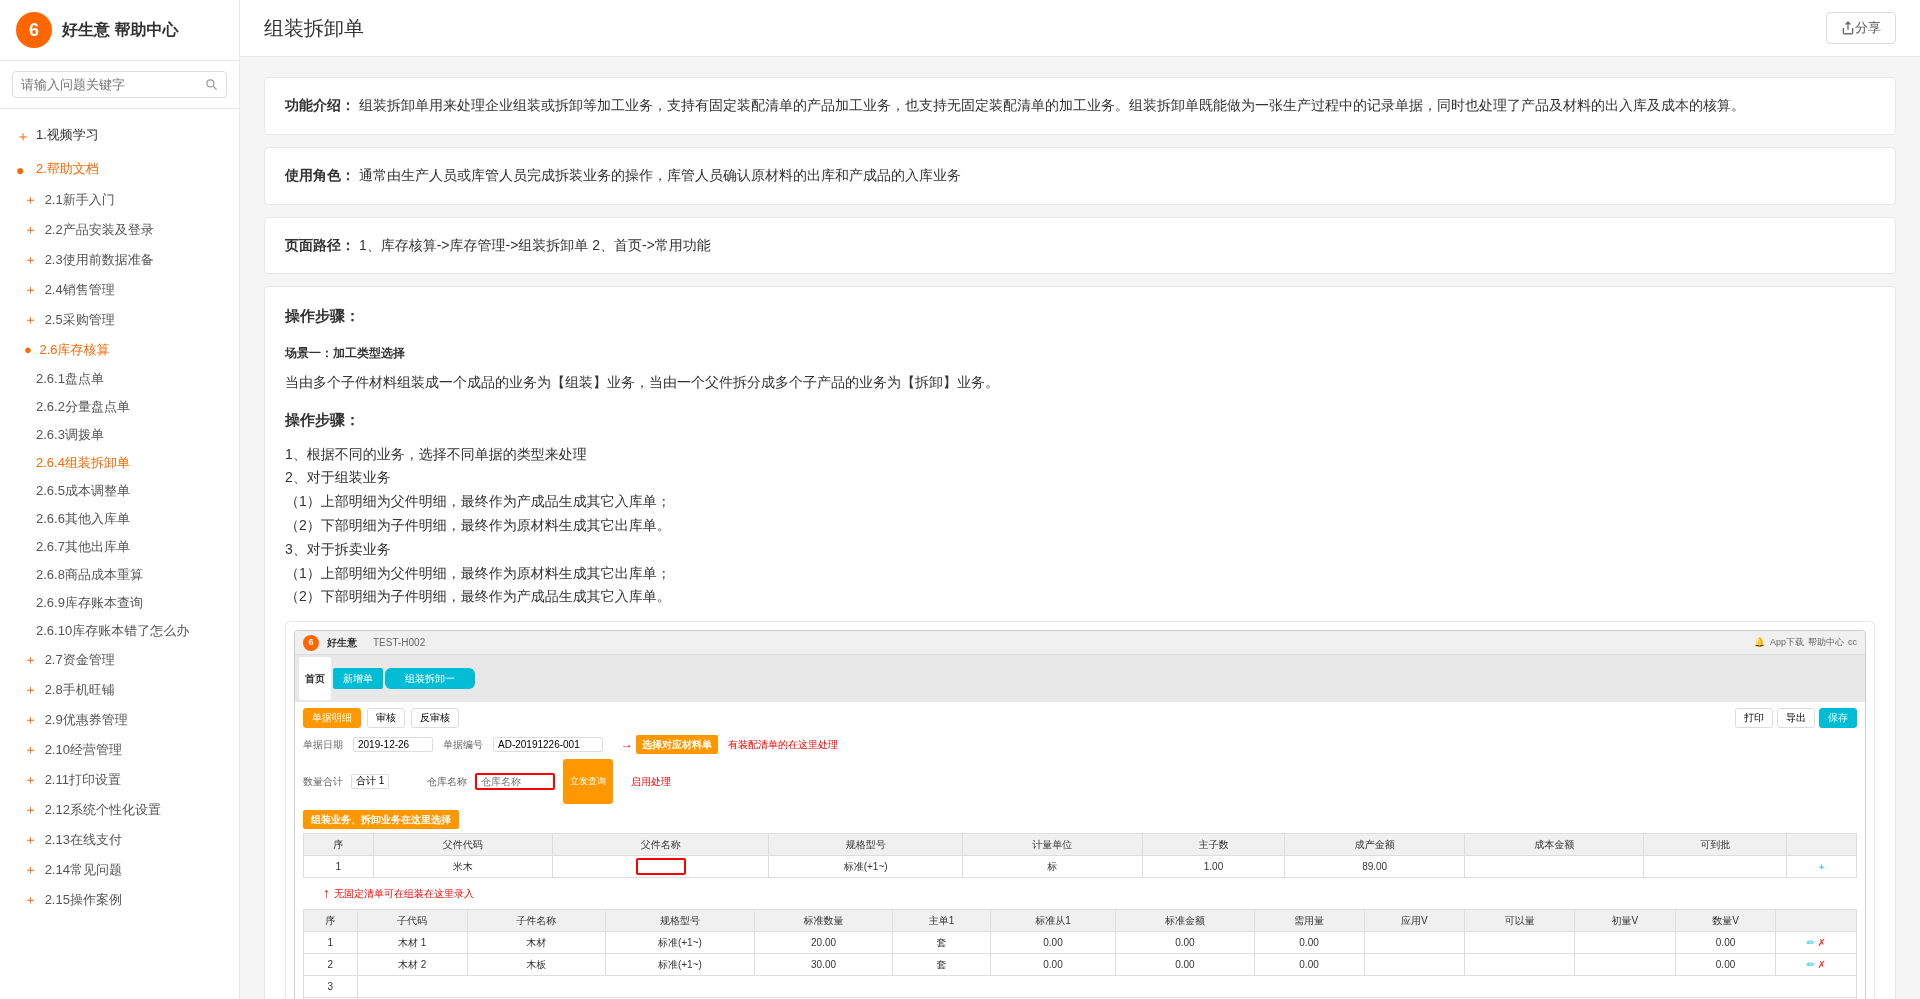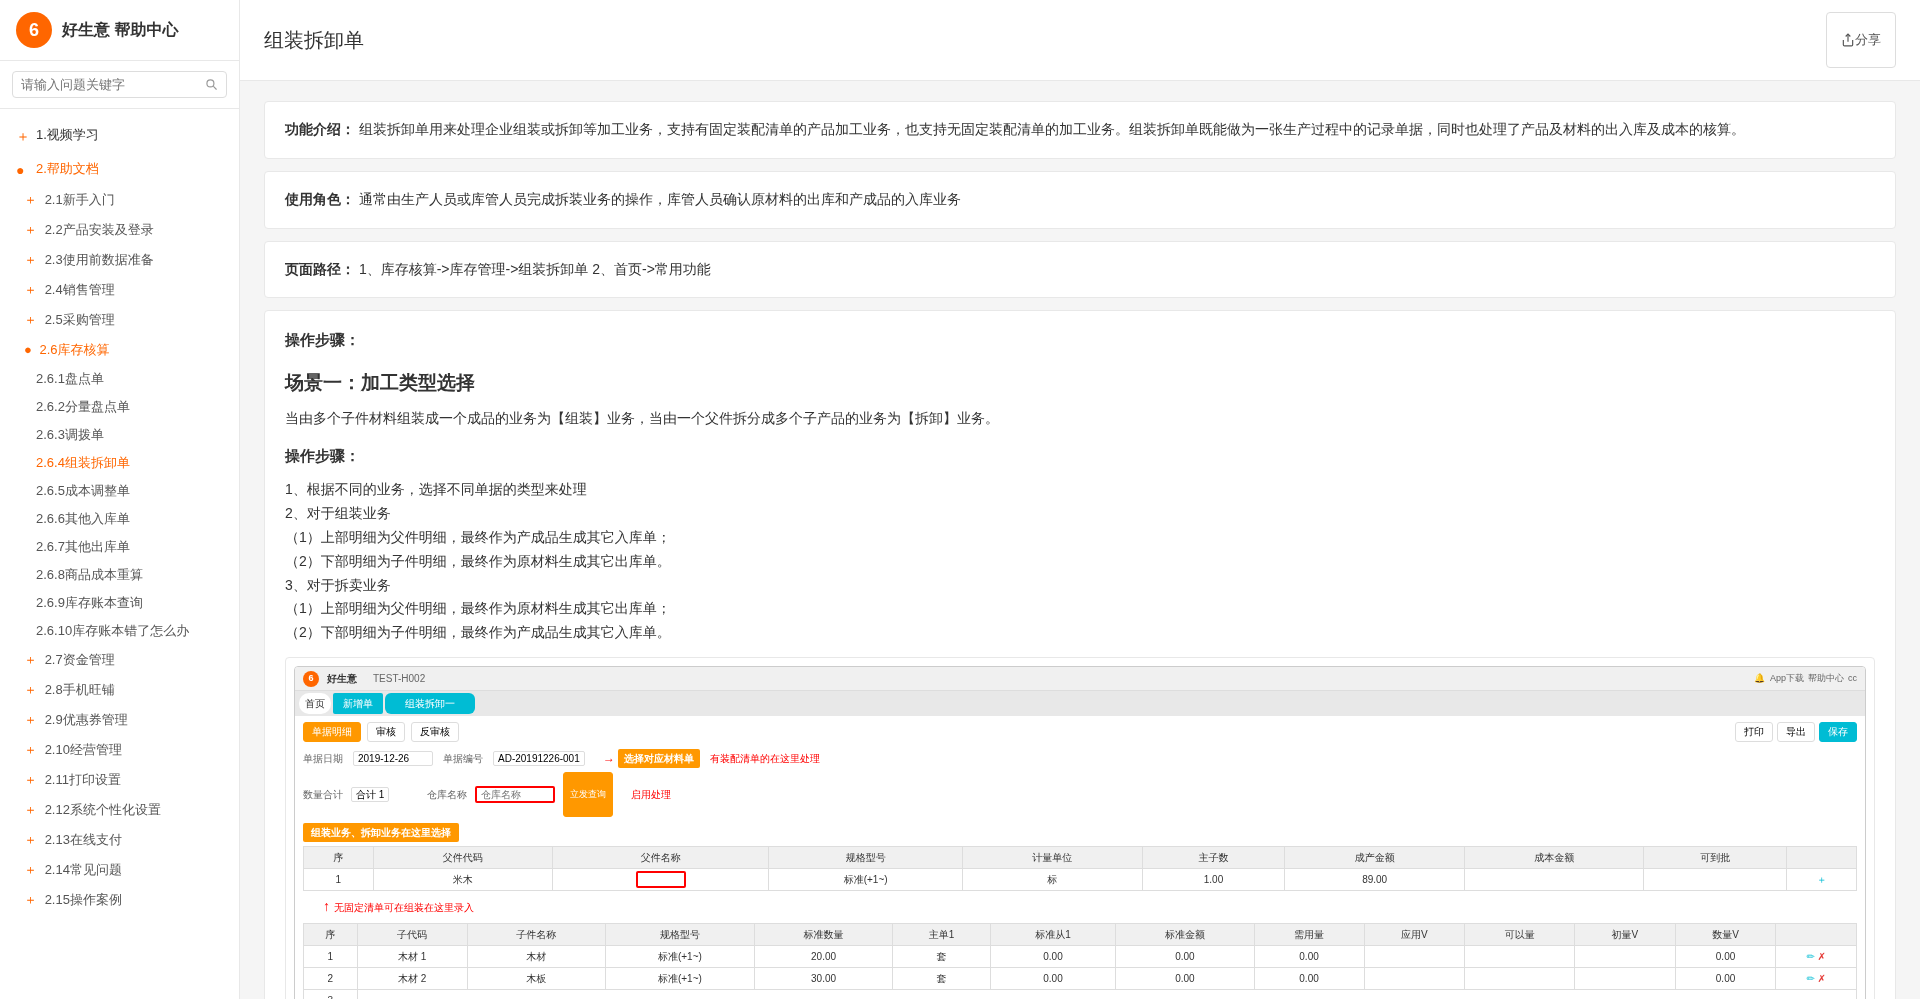--- a/index.html
+++ b/index.html
@@ -154,21 +154,21 @@
     #page-title {
       font-size: 20px;
       font-weight: 500;
       color: #333;
     }
 
     #share-btn {
       display: flex;
       align-items: center;
       gap: 0;
-      padding: 18px 14px;
+      padding: 6px 14px;
       border: 1px solid #ddd;
       border-radius: 4px;
       background: #fff;
       cursor: pointer;
       font-size: 13px;
       color: #555;
     }
 
     #content-area {
       flex: 1;
@@ -192,21 +192,21 @@
 
     .section-heading {
       font-weight: bold;
       font-size: 15px;
       margin-bottom: 10px;
       color: #333;
     }
 
     .scenario-heading {
       font-weight: bold;
-      font-size: 19px;
+      font-size: 12px;
       margin: 14px 0 8px;
       color: #333;
     }
 
     .step-item {
       margin: 6px 0;
       line-height: 1.7;
     }
 
     .sub-step {
@@ -493,21 +493,21 @@
             <span style="font-size:10px; color:#666; margin-left:8px;">TEST-H002</span>
             <div style="margin-left:auto; display:flex; gap:4px; font-size:9px; color:#666;">
               <span>🔔</span>
               <span>App下载</span>
               <span>帮助中心</span>
               <span>cc</span>
             </div>
           </div>
 
           <div style="background:#e8e8e8; padding:2px 4px; display:flex; gap:2px; font-size:10px; align-items:center;">
-            <span style="padding:2px 6px; background:#fff; border-radius:10px; cursor:pointer;">首页</span>
+            <span style="padding:13px 6px; background:#fff; border-radius:2px; cursor:pointer;font-weight:bold;">首页</span>
             <span style="padding:2px 10px; background:#00bcd4; color:#fff; border-radius:2px; cursor:pointer;">新增单</span>
             <span style="padding:2px 20px; background:#00bcd4; color:#fff; border-radius:6px; cursor:pointer;">组装拆卸一</span>
           </div>
 
           <div style="padding:6px 8px;">
 
             <div style="display:flex; align-items:center; gap:6px; margin-bottom:6px; flex-wrap:wrap;">
               <button class="mock-btn mock-btn-orange">单据明细</button>
               <button class="mock-btn">审核</button>
               <button class="mock-btn">反审核</button>
@@ -515,21 +515,21 @@
                 <button class="mock-btn">打印</button>
                 <button class="mock-btn">导出</button>
                 <button class="mock-btn mock-btn-primary">保存</button>
               </div>
             </div>
 
             <div style="display:flex; align-items:center; gap:10px; margin-bottom:4px; font-size:10px; flex-wrap:wrap;">
               <span style="color:#666;">单据日期</span>
               <input class="mock-field-input" value="2019-12-26" readonly="" style="">
               <span style="color:#666;">单据编号</span>
-              <input class="mock-field-input" value="AD-20191226-001" style="width: 92px;" readonly="">
+              <input class="mock-field-input" value="AD-20191226-001" style="width: 110px;" readonly="">
 
               <div style="display:flex; align-items:center; gap:3px; margin-left:8px;">
                 <span style="color:red; font-size:12px;">→</span>
                 <span style="background:#ff9800; color:#fff; padding:1px 6px; border-radius:2px; font-size:10px; font-weight:bold;">选择对应材料单</span>
               </div>
 
               <span class="red-label" style="font-size:10px;">有装配清单的在这里处理</span>
             </div>
 
             <div style="display:flex; align-items:center; gap:8px; margin-bottom:6px; font-size:10px;">

